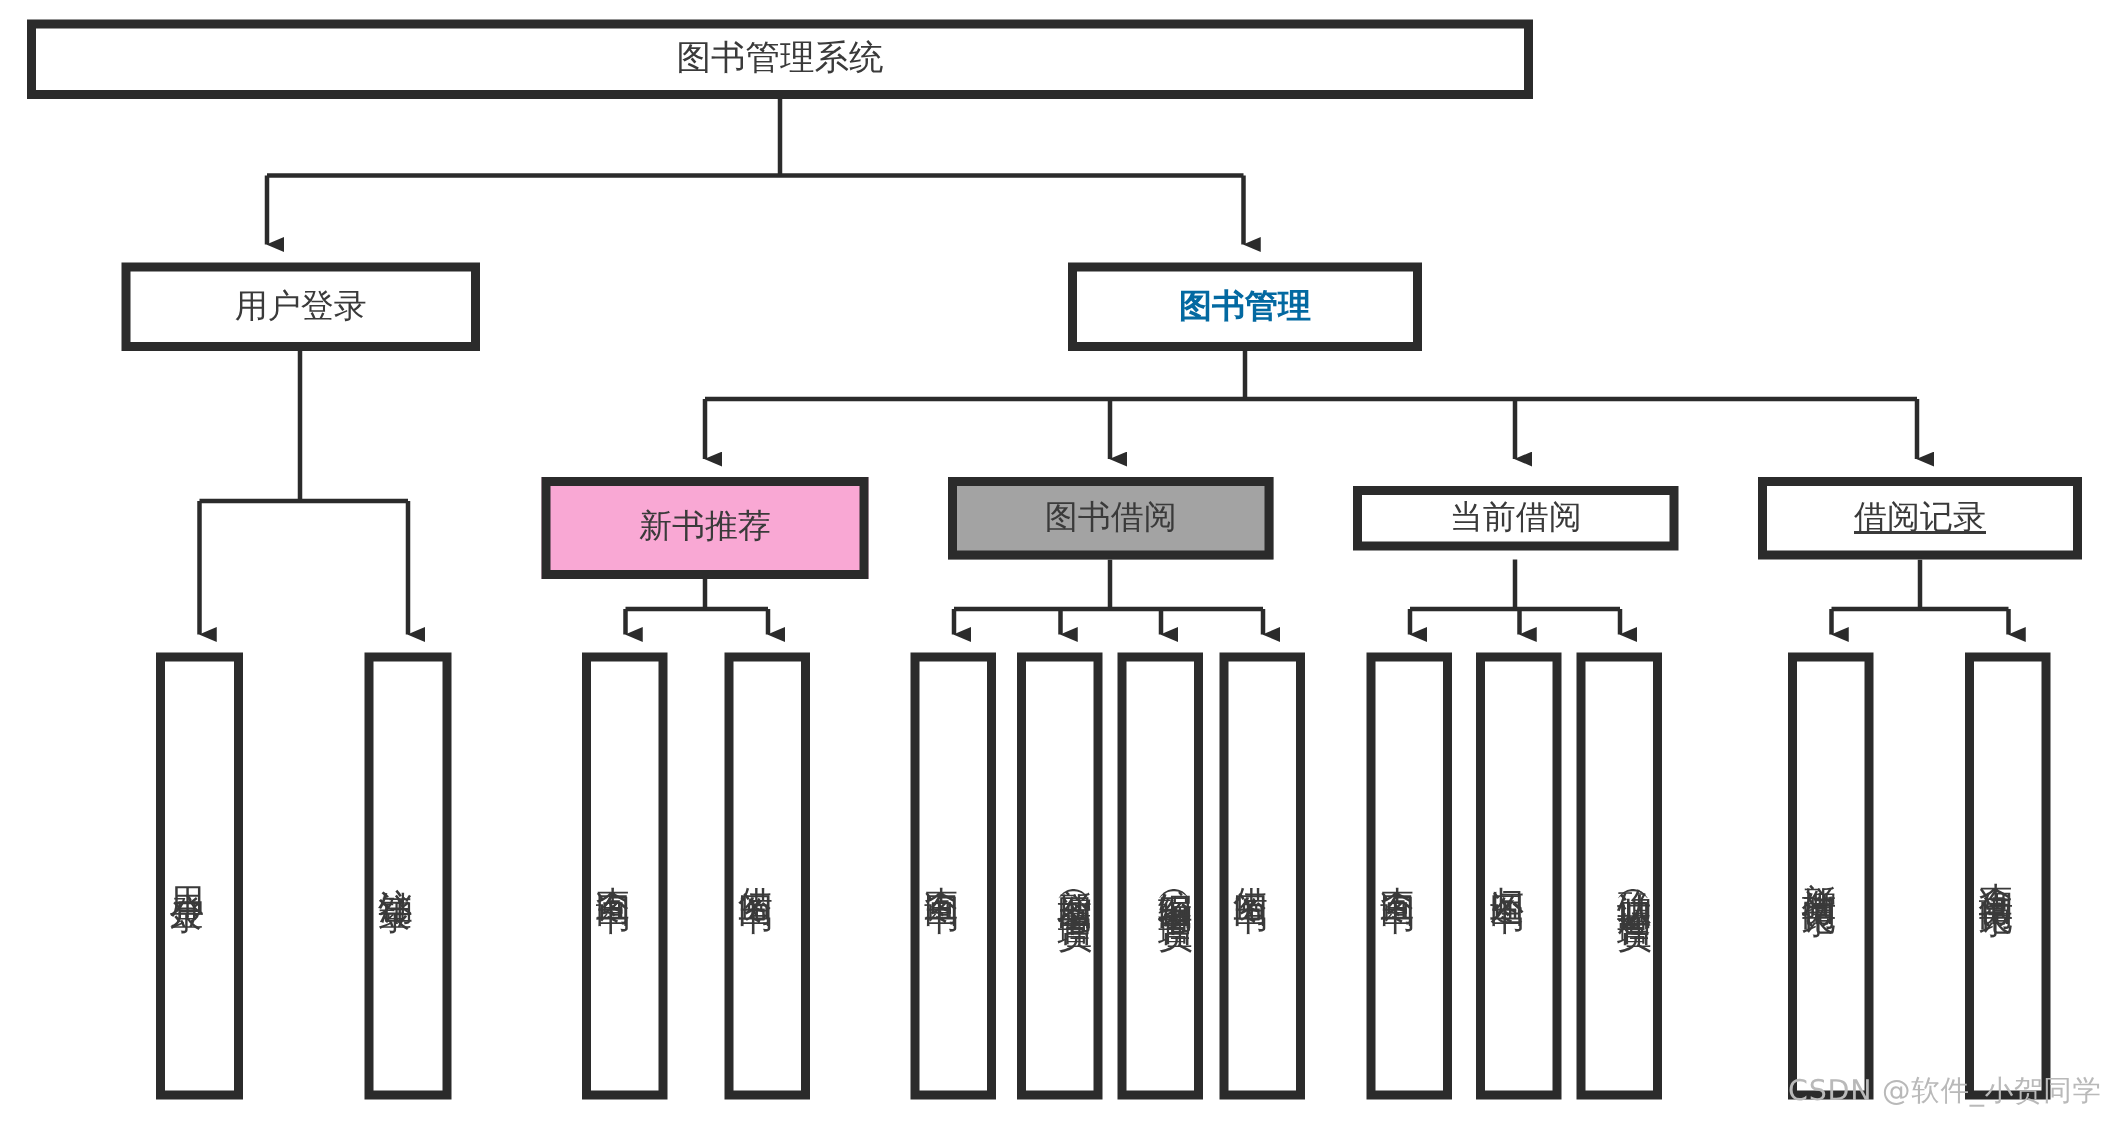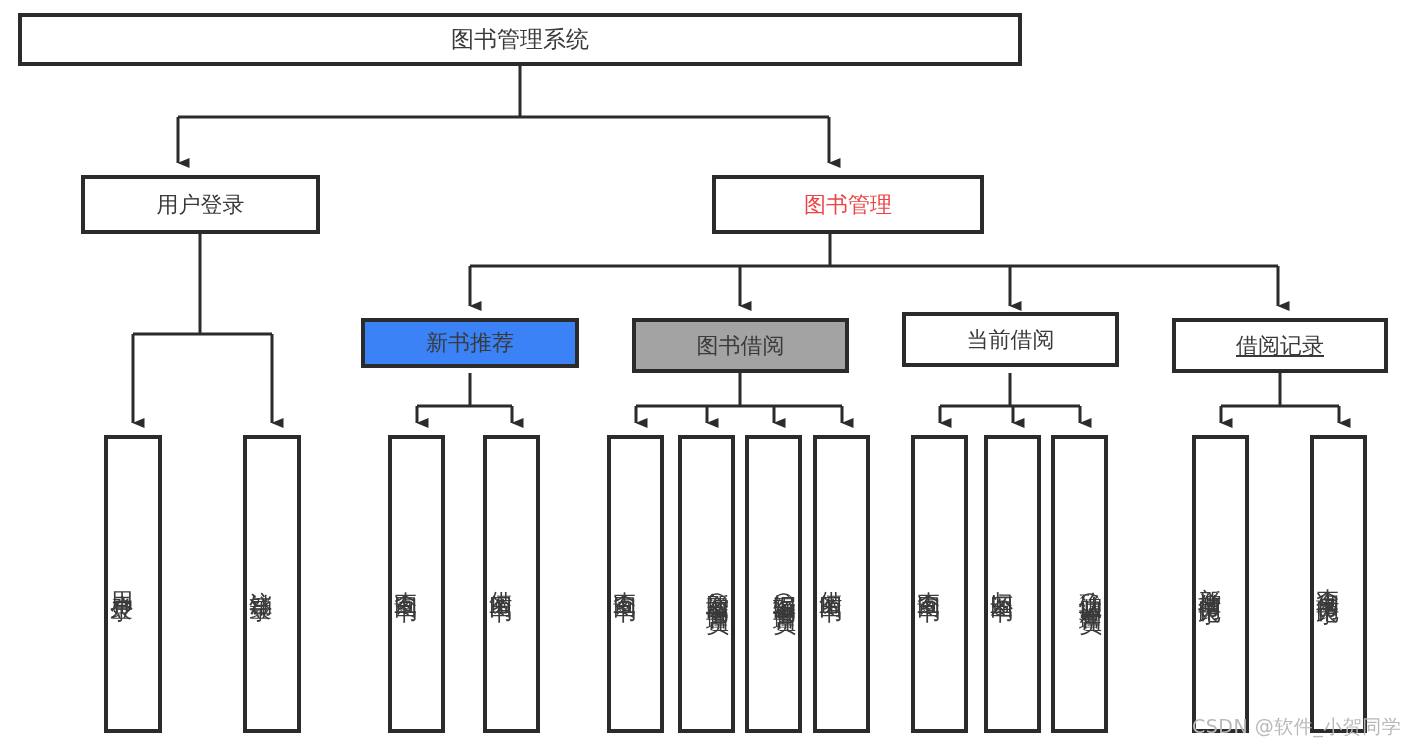--- a/index.html
+++ b/index.html
@@ -23,21 +23,21 @@
     left: 0;
     top: 0;
     width: 1405px;
     height: 747px;
     pointer-events: none;
   }
   .node {
     position: absolute;
     box-sizing: border-box;
     background: #ffffff;
-    border: 4px solid #f97316;
+    border: 6px solid #f97316;
     display: flex;
     align-items: center;
     justify-content: center;
     color: #3a3a3a;
     line-height: 1.18;
   }
   .node.root {
     font-size: 23px;
   }
   .node.mid {
@@ -124,31 +124,31 @@
     </g>
   </svg>
 
   <div class="node root" style="left: 18px; top: 13px; width: 1004px; height: 53px; border-color: rgb(43, 43, 43); background: rgb(255, 255, 255); color: rgb(58, 58, 58);">
     <span class="lbl">图书管理系统</span>
   </div>
 
   <div class="node mid" style="left: 81px; top: 175px; width: 239px; height: 59px; border-color: rgb(43, 43, 43); background: rgb(255, 255, 255); color: rgb(58, 58, 58);">
     <span class="lbl">用户登录</span>
   </div>
-  <div class="node mid" style="left: 712px; top: 175px; width: 272px; height: 59px; border-color: rgb(43, 43, 43); background: rgb(255, 255, 255); color: #ef4444;">
+  <div class="node mid" style="left: 712px; top: 175px; width: 236px; height: 59px; border-color: rgb(43, 43, 43); background: rgb(255, 255, 255); color: #0369a1; font-weight: bold;">
     <span class="lbl">图书管理</span>
   </div>
 
-  <div class="node mid" style="left: 361px; top: 318px; width: 218px; height: 50px; border-color: rgb(43, 43, 43); background: #3b82f6; color: rgb(58, 58, 58);">
+  <div class="node mid" style="left: 361px; top: 318px; width: 218px; height: 68px; border-color: rgb(43, 43, 43); background: #f9a8d4; color: rgb(58, 58, 58);">
     <span class="lbl">新书推荐</span>
   </div>
   <div class="node mid" style="left: 632px; top: 318px; width: 217px; height: 55px; border-color: rgb(43, 43, 43); background: #a3a3a3; color: rgb(58, 58, 58);">
     <span class="lbl">图书借阅</span>
   </div>
-  <div class="node mid" style="left: 902px; top: 312px; width: 217px; height: 55px; border-color: rgb(43, 43, 43); background: rgb(255, 255, 255); color: rgb(58, 58, 58);">
+  <div class="node mid" style="left: 902px; top: 324px; width: 217px; height: 43px; border-color: rgb(43, 43, 43); background: rgb(255, 255, 255); color: rgb(58, 58, 58);">
     <span class="lbl">当前借阅</span>
   </div>
   <div class="node mid" style="left: 1172px; top: 318px; width: 216px; height: 55px; border-color: rgb(43, 43, 43); background: rgb(255, 255, 255); color: rgb(58, 58, 58); text-decoration: underline;">
     <span class="lbl">借阅记录</span>
   </div>
 
   <div class="node leaf short" style="left: 104px; top: 435px; width: 58px; height: 298px; border-color: rgb(43, 43, 43); background: rgb(255, 255, 255); color: rgb(58, 58, 58);">
     <span class="lbl">用户登录</span>
   </div>
   <div class="node leaf short" style="left: 243px; top: 435px; width: 58px; height: 298px; border-color: rgb(43, 43, 43); background: rgb(255, 255, 255); color: rgb(58, 58, 58);">

